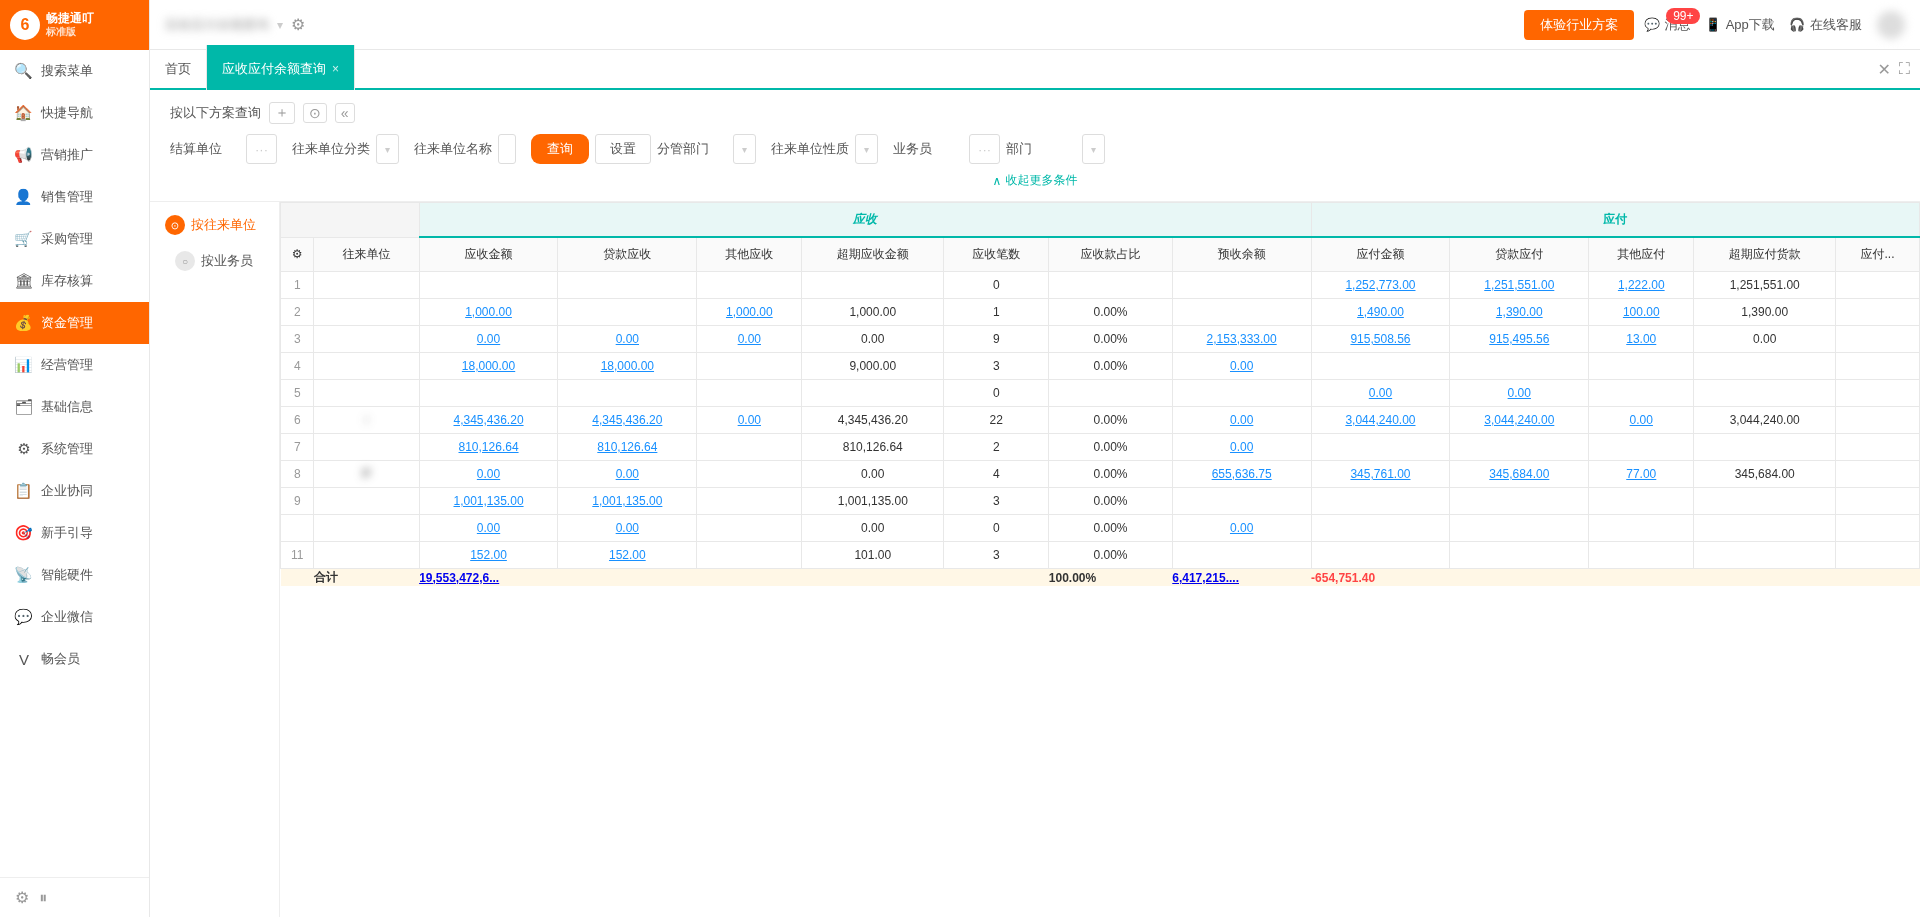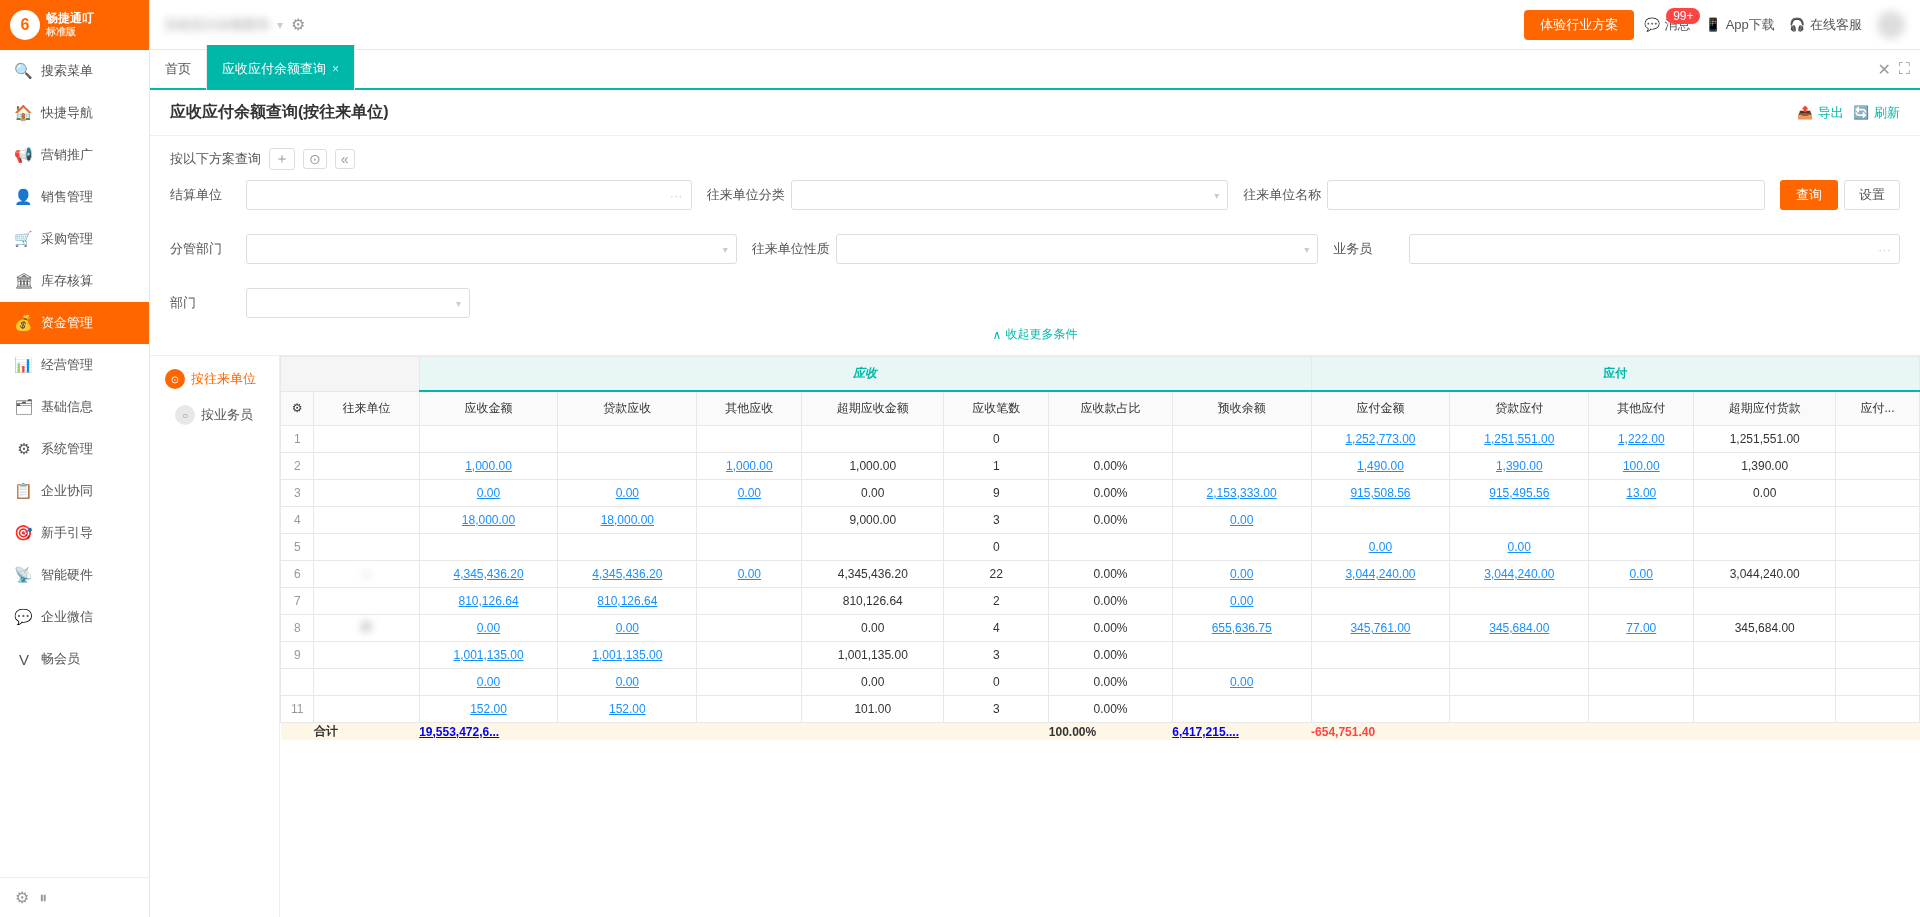--- a/index.html
+++ b/index.html
@@ -48,21 +48,21 @@
     .page-header { background: #fff; padding: 12px 20px; display: flex; align-items: center; justify-content: space-between; border-bottom: 1px solid #eee; }
     .page-title { font-size: 16px; font-weight: bold; color: #333; }
     .page-actions { display: flex; gap: 10px; }
     .export-btn, .refresh-btn { display: flex; align-items: center; gap: 4px; color: #00b8a9; cursor: pointer; font-size: 13px; background: none; border: none; }
 
     
     .filter-area { background: #fff; padding: 12px 20px; border-bottom: 1px solid #eee; }
     .filter-header { display: flex; align-items: center; gap: 8px; margin-bottom: 10px; }
     .filter-label { color: #555; font-size: 13px; }
     .filter-add-btn { color: #999; cursor: pointer; font-size: 14px; border: 1px solid #ddd; border-radius: 3px; padding: 1px 5px; }
-    .filter-rows { display: flex; flex-direction: column; gap: 24px; }
+    .filter-rows { display: flex; gap: 6px; }
     .filter-row { display: flex; align-items: center; gap: 15px; }
     .filter-field { display: flex; align-items: center; gap: 6px; flex: 1; }
     .field-label { color: #555; font-size: 13px; white-space: nowrap; min-width: 70px; }
     .field-input { flex: 1; height: 30px; border: 1px solid #ddd; border-radius: 3px; padding: 0 8px; font-size: 13px; display: flex; align-items: center; justify-content: space-between; cursor: pointer; background: white; }
     .field-input .dots { color: #ccc; }
     .field-input .arrow { color: #ccc; font-size: 10px; }
     .collapse-btn-area { display: flex; justify-content: center; margin-top: 8px; }
     .collapse-more { color: #00b8a9; cursor: pointer; font-size: 12px; display: flex; align-items: center; gap: 4px; }
     .query-option { display: flex; align-items: center; gap: 6px; padding: 8px 15px; cursor: pointer; font-size: 13px; color: #555; }
     .query-option.active { color: #ff6600; }
@@ -81,21 +81,21 @@
     table { width: 100%; border-collapse: collapse; font-size: 12px; }
     thead tr th { background: #fafafa; border: 1px solid #e8e8e8; padding: 8px 10px; text-align: center; color: #333; font-weight: normal; white-space: nowrap; position: sticky; top: 0; z-index: 5; }
     thead tr:first-child th { background: #f5f5f5; font-weight: bold; }
     tbody tr td { border: 1px solid #e8e8e8; padding: 6px 10px; text-align: center; color: #333; white-space: nowrap; }
     tbody tr td a { color: #1890ff; text-decoration: underline; cursor: pointer; }
     .blurred { filter: blur(4px); }
     .row-num { color: #999; }
     .total-row { background: #0ea5e9; font-weight: bold; }
     .total-row td { background: #fff7e6; }
     .settings-col { width: 30px; }
-    .query-action-btn { background: #ff6600; color: white; border: none; padding: 6px 16px; border-radius: 3px; cursor: pointer; font-size: 13px; }
+    .query-action-btn { background: #ff6600; color: white; border: none; padding: 6px 16px; border-radius: 9px; cursor: pointer; font-size: 13px; }
     .setting-action-btn { background: white; color: #555; border: 1px solid #ddd; padding: 5px 14px; border-radius: 3px; cursor: pointer; font-size: 13px; }
   </style>
 </head>
 <body>
 
 <div class="sidebar">
   <div class="sidebar-logo">
     <div class="logo-icon">6</div>
     <div>
       <div class="logo-text">畅捷通叮</div>
@@ -204,33 +204,20 @@
       <span class="tab-close">×</span>
     </div>
     <div class="window-controls">
       <span class="win-btn">✕</span>
       <span class="win-btn">⛶</span>
     </div>
   </div>
 
   <div class="content">
 
-    <div class="page-header">
-      <span class="page-title">应收应付余额查询(按往来单位)</span>
-      <div class="page-actions">
-        <button class="export-btn">
-          <span>📤</span>
-          <span>导出</span>
-        </button>
-        <button class="refresh-btn">
-          <span>🔄</span>
-          <span>刷新</span>
-        </button>
-      </div>
-    </div>
 
     <div class="filter-area">
       <div class="filter-header">
         <span class="filter-label">按以下方案查询</span>
         <span class="filter-add-btn">＋</span>
         <span class="filter-add-btn">⊙</span>
         <span class="filter-add-btn">«</span>
       </div>
       <div class="filter-rows">
 

